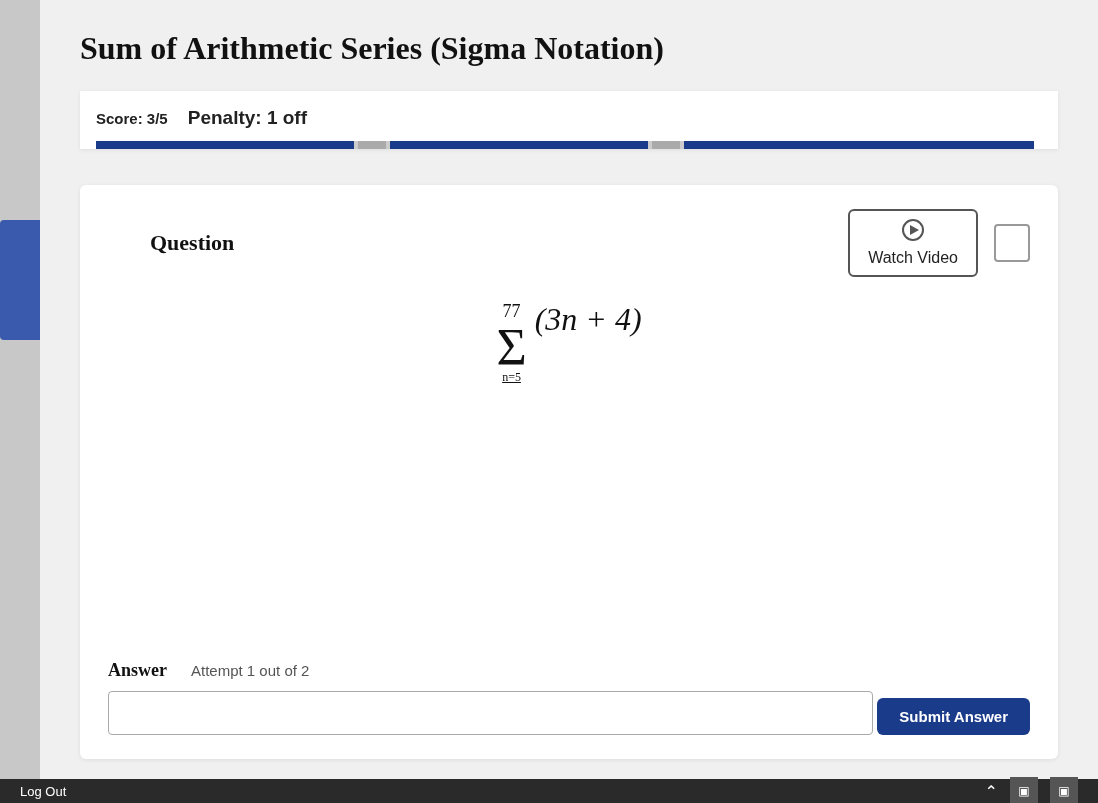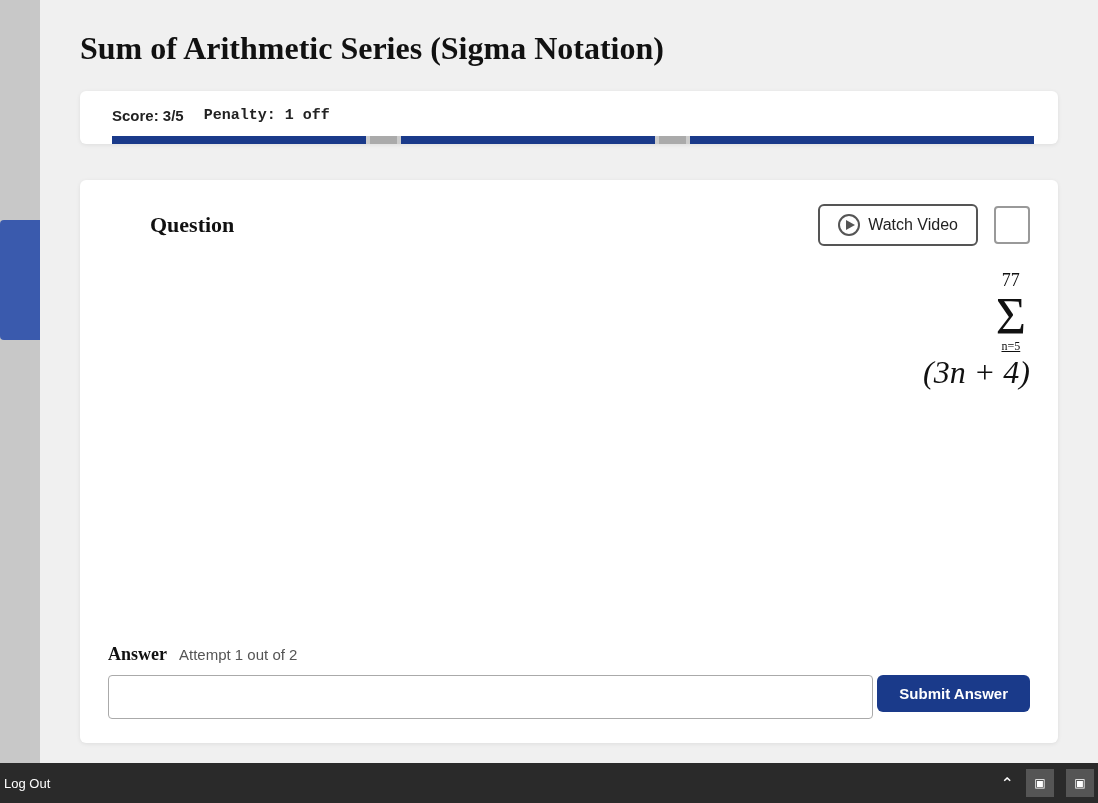--- a/index.html
+++ b/index.html
@@ -47,45 +47,45 @@
     .page-title {
       font-size: 32px;
       font-weight: bold;
       color: #111;
       margin-bottom: 24px;
       font-family: Georgia, serif;
     }
 
     .score-card {
       background: #fff;
-      border-radius: 6px;
-      padding: 16px 24px 0 32px;
+      border-radius: 0;
+      padding: 16px 24px 0 16px;
       margin-bottom: 20px;
       box-shadow: 0 1px 4px rgba(0,0,0,0.08);
     }
 
     .score-row {
       display: flex;
       align-items: center;
       gap: 20px;
       margin-bottom: 12px;
     }
 
     .score-label {
       font-size: 15px;
       font-weight: bold;
       color: #222;
       font-family: Arial, sans-serif;
     }
 
     .penalty-label {
-      font-size: 15px;
+      font-size: 19px;
       font-weight: bold;
       color: #222;
-      font-family: Liberation Mono, monospace;
+      font-family: Liberation Sans, sans-serif;
     }
 
     .progress-bar-container {
       width: 100%;
       height: 8px;
       background: #ccc;
       margin-bottom: 0;
       display: flex;
       gap: 4px;
     }
@@ -124,20 +124,21 @@
       align-items: center;
       gap: 8px;
       border: 2px solid #555;
       border-radius: 6px;
       padding: 8px 18px;
       background: #fff;
       cursor: pointer;
       font-size: 16px;
       color: #222;
       font-family: Arial, sans-serif;
+      flex-direction: column;
     }
 
     .watch-video-btn .play-icon {
       width: 22px;
       height: 22px;
       border-radius: 50%;
       border: 2px solid #555;
       display: flex;
       align-items: center;
       justify-content: center;
@@ -166,24 +167,23 @@
     .question-text {
       font-size: 20px;
       color: #111;
       margin-bottom: 28px;
       font-family: Georgia, serif;
     }
 
     .summation-display {
       display: flex;
       justify-content: center;
-      align-items: flex-end;
+      align-items: flex-start;
       margin-bottom: 36px;
       font-family: Georgia, serif;
-      flex-direction: column;
     }
 
     .sigma-container {
       display: flex;
       flex-direction: column;
       align-items: center;
       margin-right: 4px;
     }
 
     .sigma-upper {
@@ -212,40 +212,40 @@
       font-style: italic;
     }
 
     .answer-section {
       margin-top: auto;
     }
 
     .answer-label-row {
       display: flex;
       align-items: center;
-      gap: 12px;
+      gap: 24px;
       margin-bottom: 10px;
     }
 
     .answer-label {
       font-size: 18px;
       font-weight: bold;
       color: #111;
       font-family: Georgia, serif;
     }
 
     .attempt-label {
       font-size: 15px;
       color: #555;
       font-family: Liberation Sans, sans-serif;
     }
 
     .answer-input-row {
       display: flex;
-      align-items: flex-start;
+      align-items: flex-end;
       gap: 4px;
     }
 
     .answer-input {
       flex: 1;
       height: 44px;
       border: 1.5px solid #aaa;
       border-radius: 4px;
       padding: 0 12px;
       font-size: 18px;
@@ -260,26 +260,26 @@
       border-radius: 6px;
       padding: 10px 22px;
       font-size: 15px;
       font-family: Arial, sans-serif;
       cursor: pointer;
       font-weight: bold;
       white-space: nowrap;
     }
 
     .bottom-bar {
-      height: 40px;
+      height: 24px;
       background: #2a2a2a;
       display: flex;
       align-items: center;
       justify-content: space-between;
-      padding: 0 4px;
+      padding: 0 20px;
     }
 
     .log-out-label {
       color: #fff;
       font-size: 13px;
       font-family: Arial, sans-serif;
       cursor: pointer;
     }
 
     .bottom-icons {

